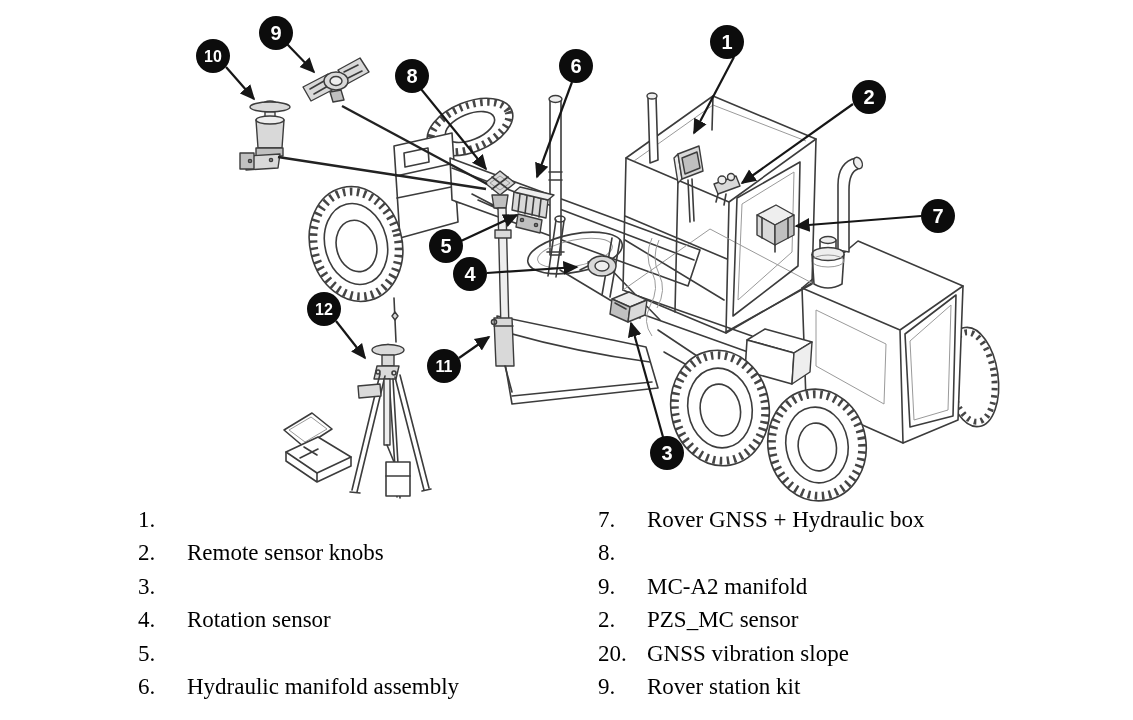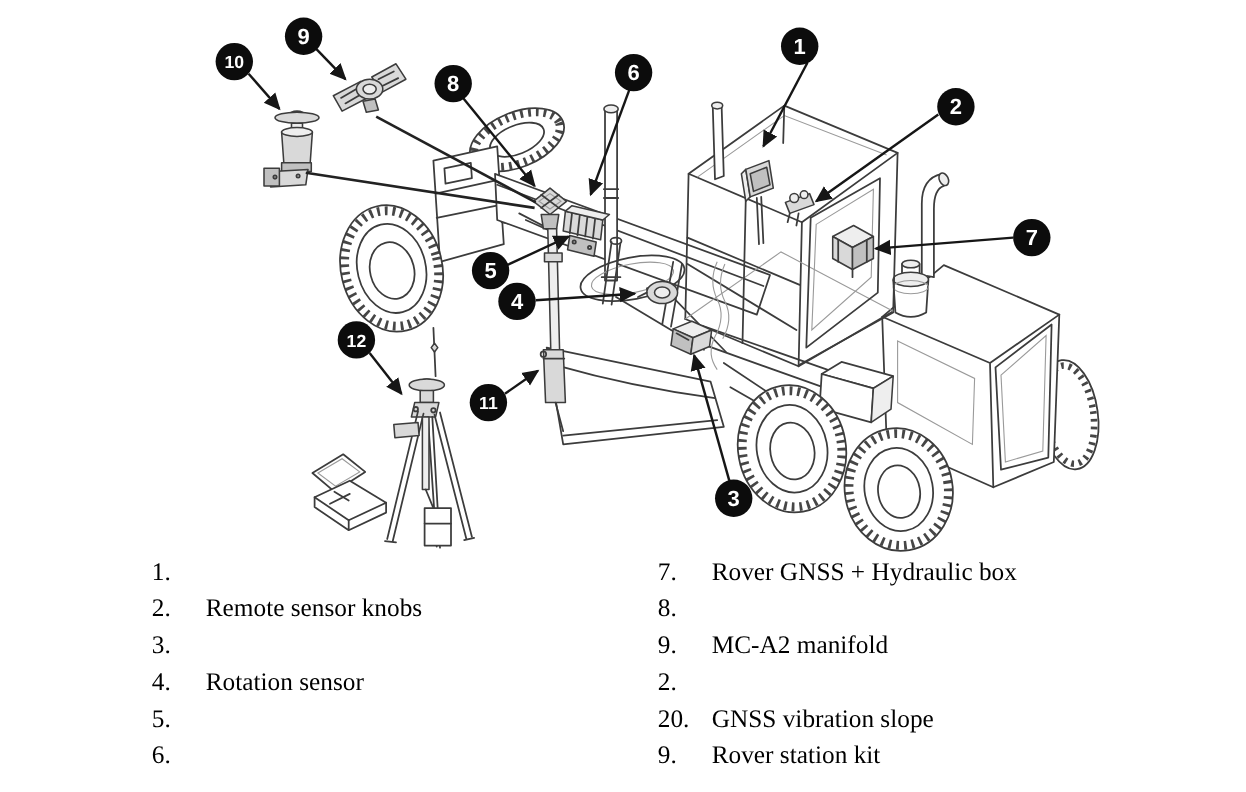--- a/index.html
+++ b/index.html
@@ -341,36 +341,38 @@
       </div>
       <div class="legend-row">
         <span class="legend-num">4.</span>
         <span>Rotation sensor</span>
       </div>
       <div class="legend-row">
         <span class="legend-num">5.</span>
       </div>
       <div class="legend-row">
         <span class="legend-num">6.</span>
+        <span>Hydraulic manifold assembly</span>
       </div>
     </div>
     <div class="legend-col col-right">
       <div class="legend-row">
         <span class="legend-num">7.</span>
         <span>Rover GNSS + Hydraulic box</span>
       </div>
       <div class="legend-row">
         <span class="legend-num">8.</span>
       </div>
       <div class="legend-row">
         <span class="legend-num">9.</span>
         <span>MC-A2 manifold</span>
       </div>
       <div class="legend-row">
         <span class="legend-num">2.</span>
+        <span>PZS_MC sensor</span>
       </div>
       <div class="legend-row">
         <span class="legend-num">20.</span>
         <span>GNSS vibration slope</span>
       </div>
       <div class="legend-row">
         <span class="legend-num">9.</span>
         <span>Rover station kit</span>
       </div>
     </div>

